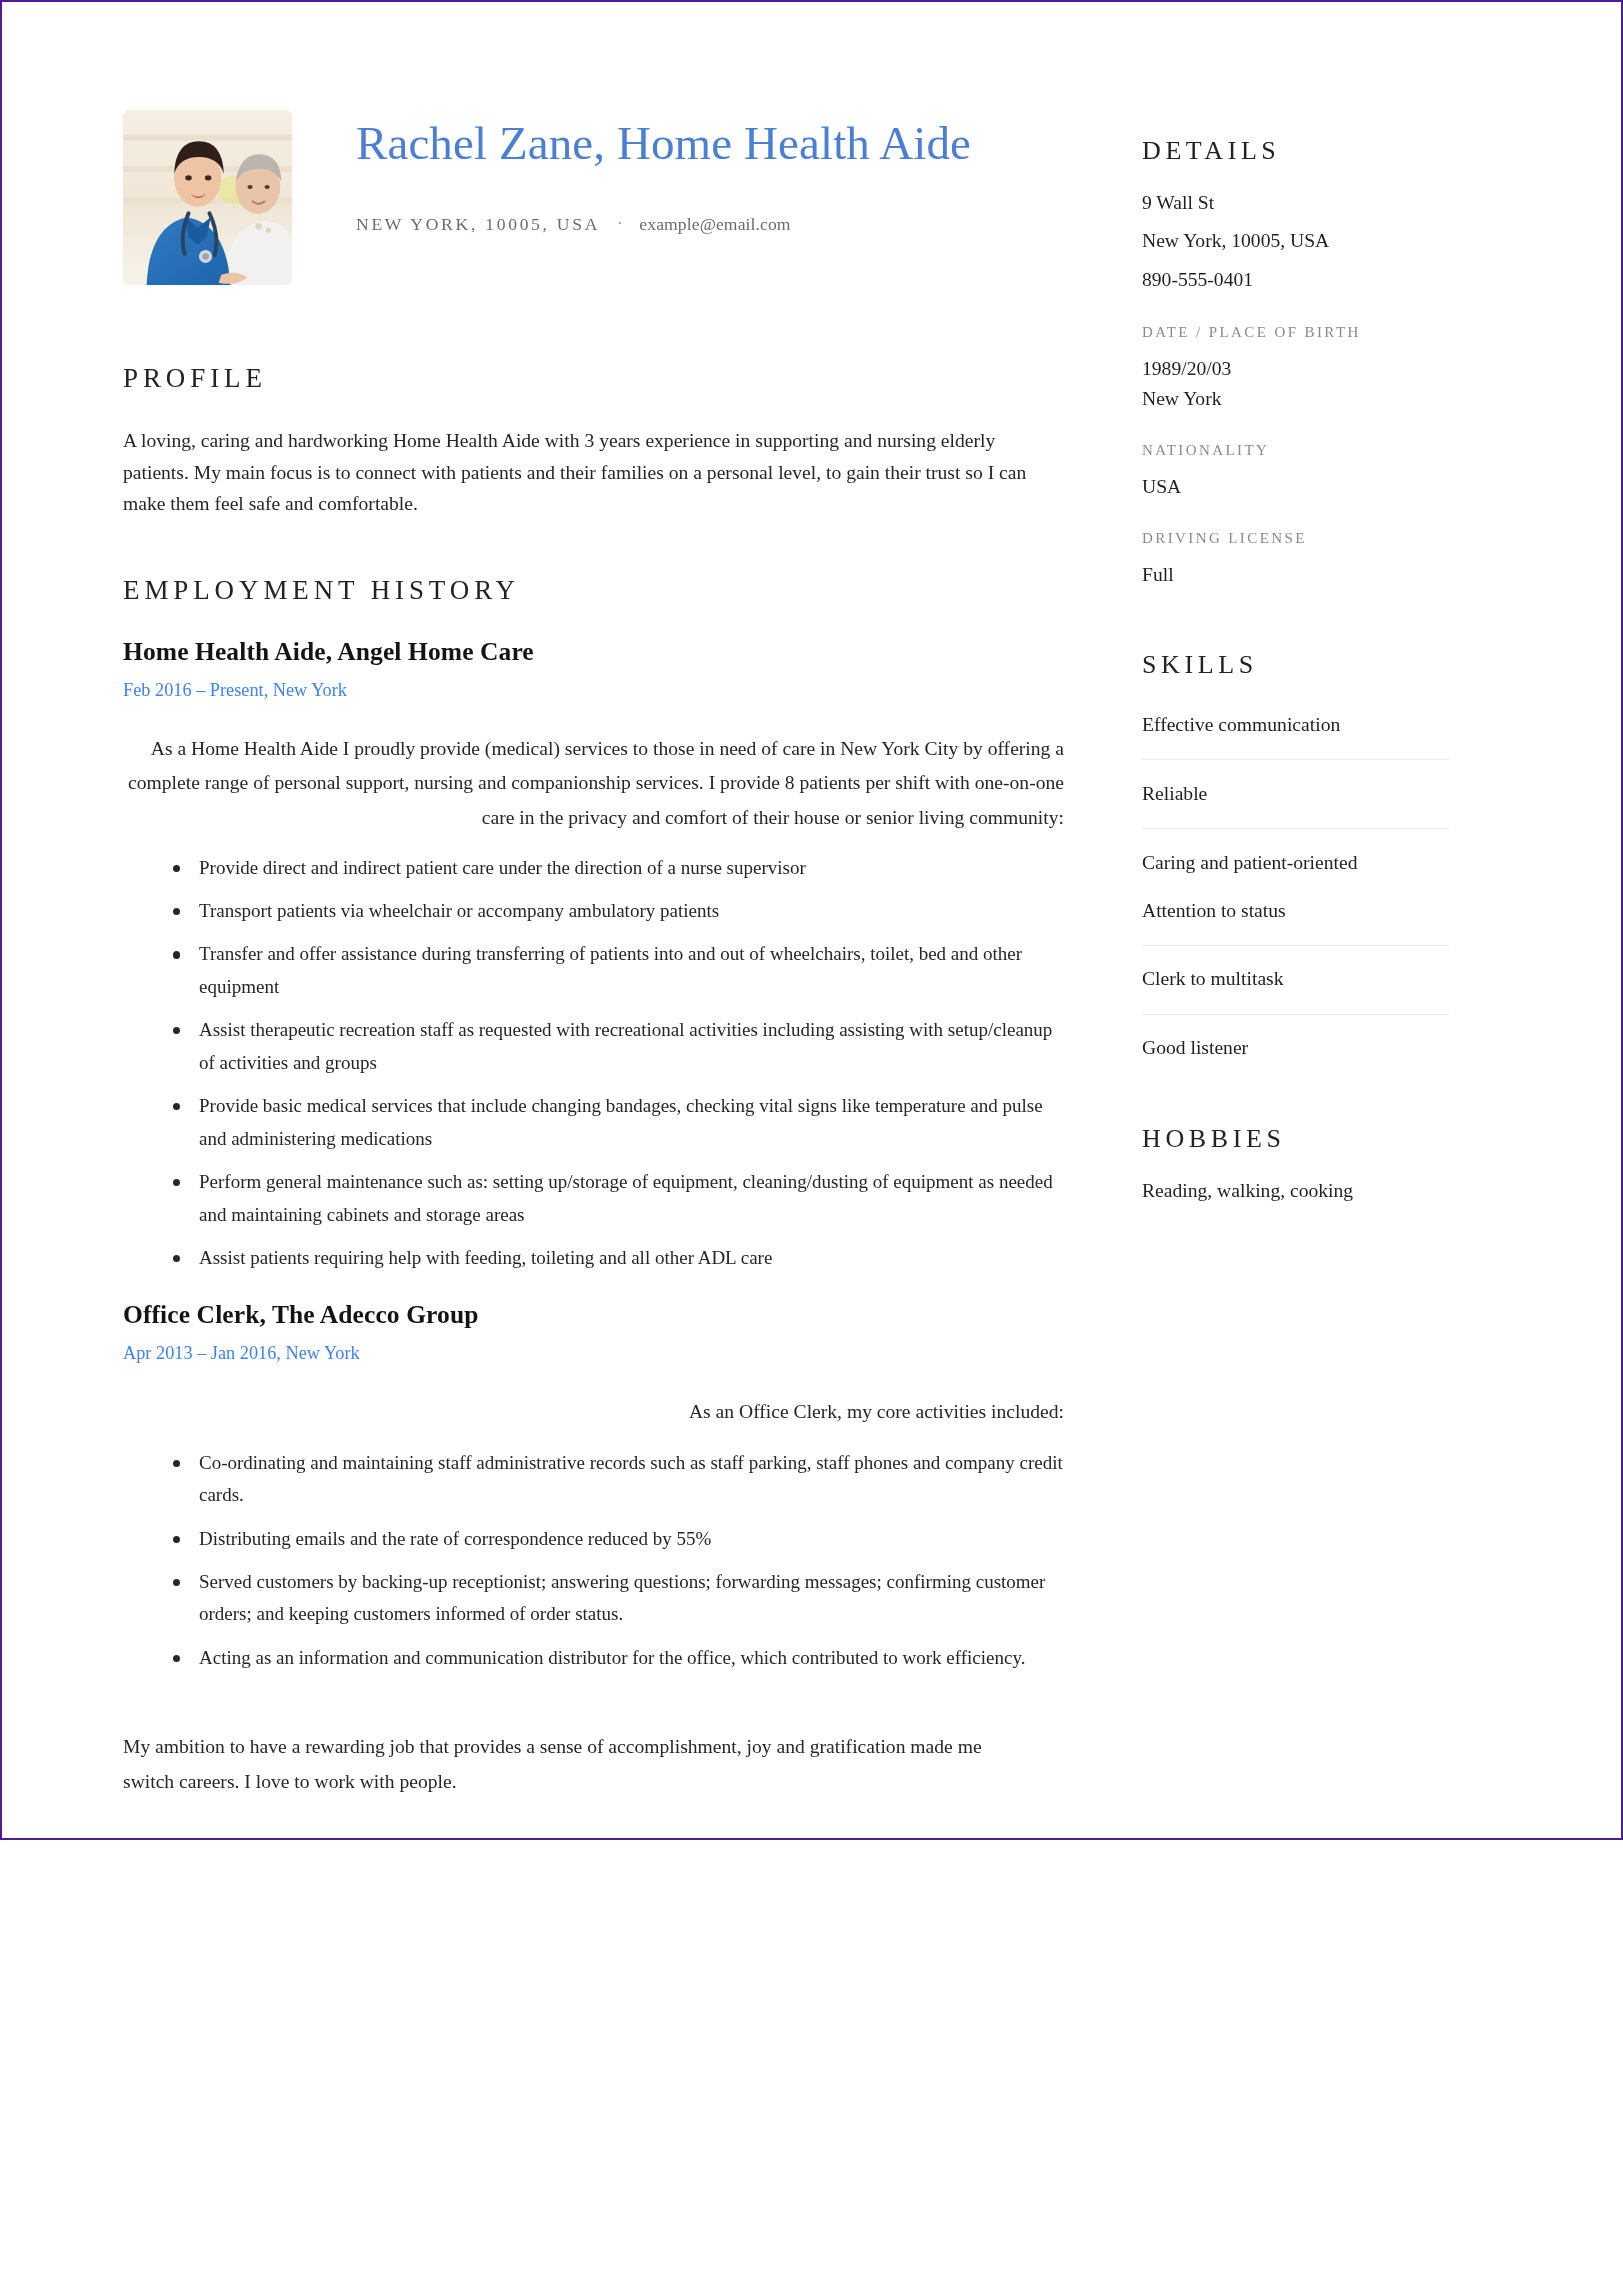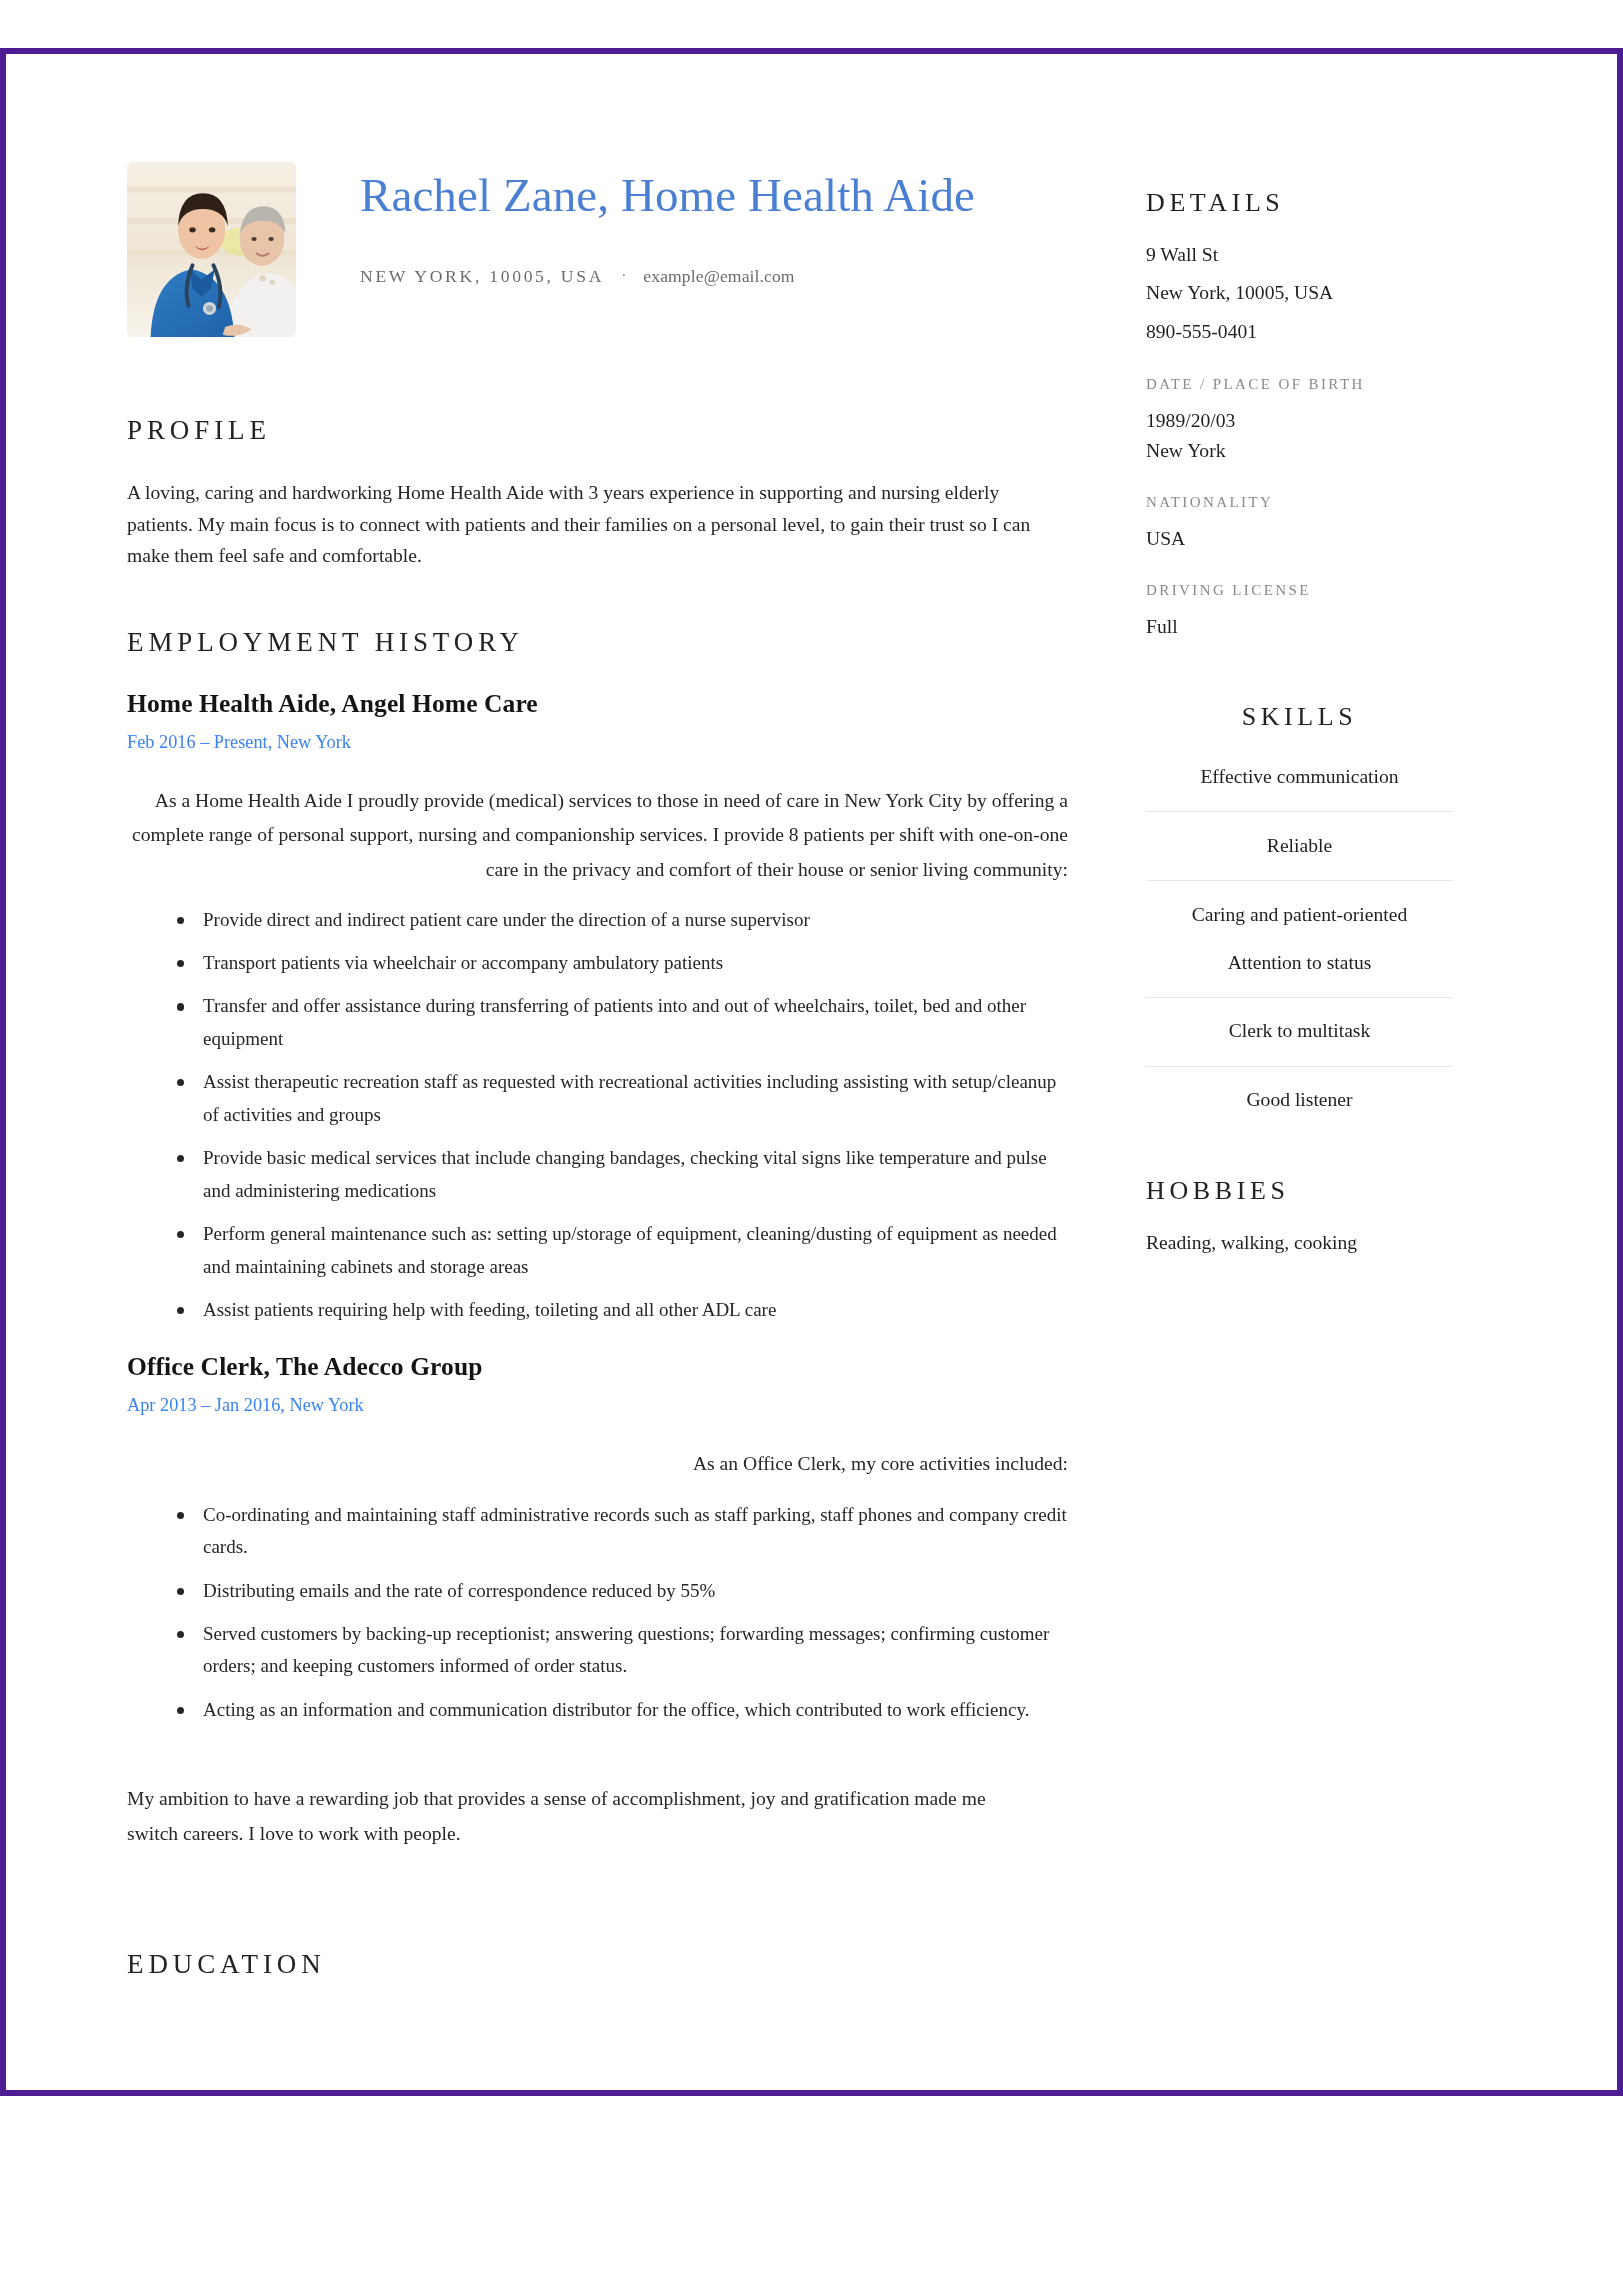--- a/index.html
+++ b/index.html
@@ -3,28 +3,27 @@
 <meta charset="utf-8">
 <style>
   html, body {
     margin: 0;
     padding: 0;
     background: #ffffff;
   }
   .page {
     position: relative;
     width: 1623px;
-    height: 2048px;
+    height: 1840px;
     background: #ffffff;
     box-sizing: border-box;
-    border: 6px solid #4c1d95;
+    border: 2px solid #4c1d95;
     font-family: "Liberation Serif", "DejaVu Serif", serif;
     color: #1f1f1f;
     overflow: hidden;
-    margin-top: 48px;
   }
   .inner {
     position: absolute;
     left: 0; top: 0;
     width: 100%;
     height: 100%;
     padding: 108px 131px 0 121px;
     box-sizing: border-box;
     display: flex;
     align-items: flex-start;
@@ -184,21 +183,21 @@
     color: #8a8a8a;
     text-transform: uppercase;
     margin: 29px 0 13px 0;
   }
   .side-value {
     font-size: 19.6px;
     line-height: 1.5;
     color: #1f1f1f;
     margin: 0;
   }
-  .skills-block { margin-top: 60px; text-align: center; }
+  .skills-block { margin-top: 60px; }
   .skill-item {
     font-size: 19.6px;
     line-height: 1.46;
     color: #1f1f1f;
     padding: 9.1px 0 10.5px 0;
   }
   .skill-item.divided {
     border-bottom: 1.3px solid #e9e9e9;
     padding-bottom: 19.6px;
     margin-bottom: 10.5px;

